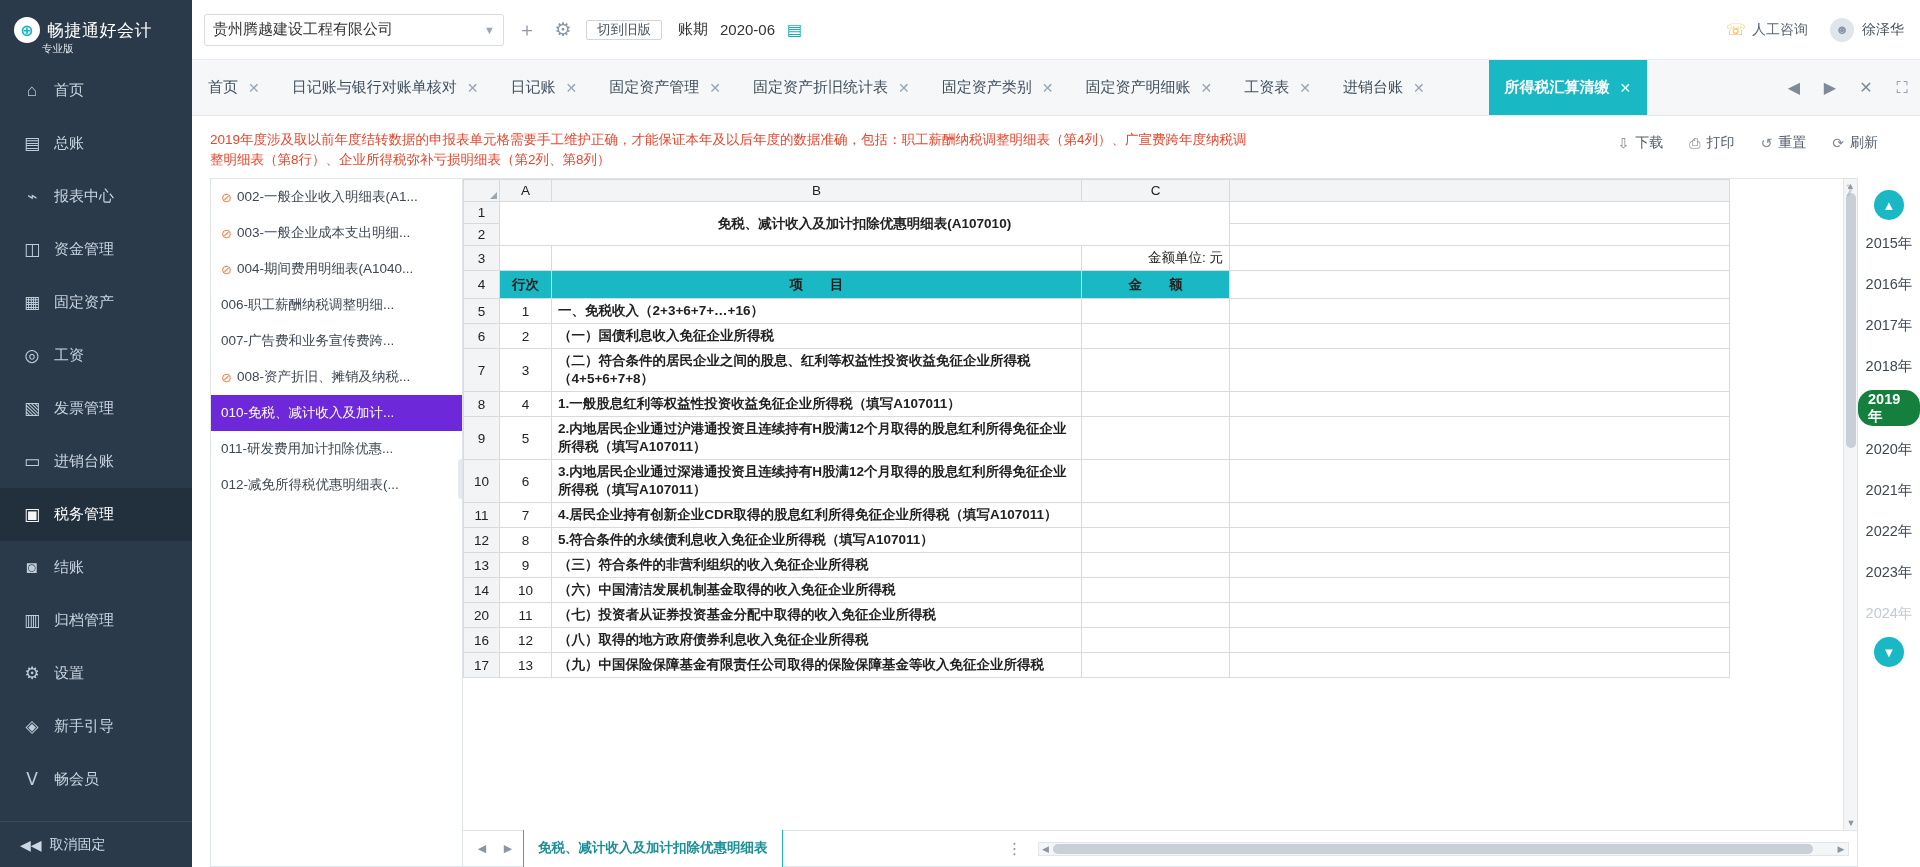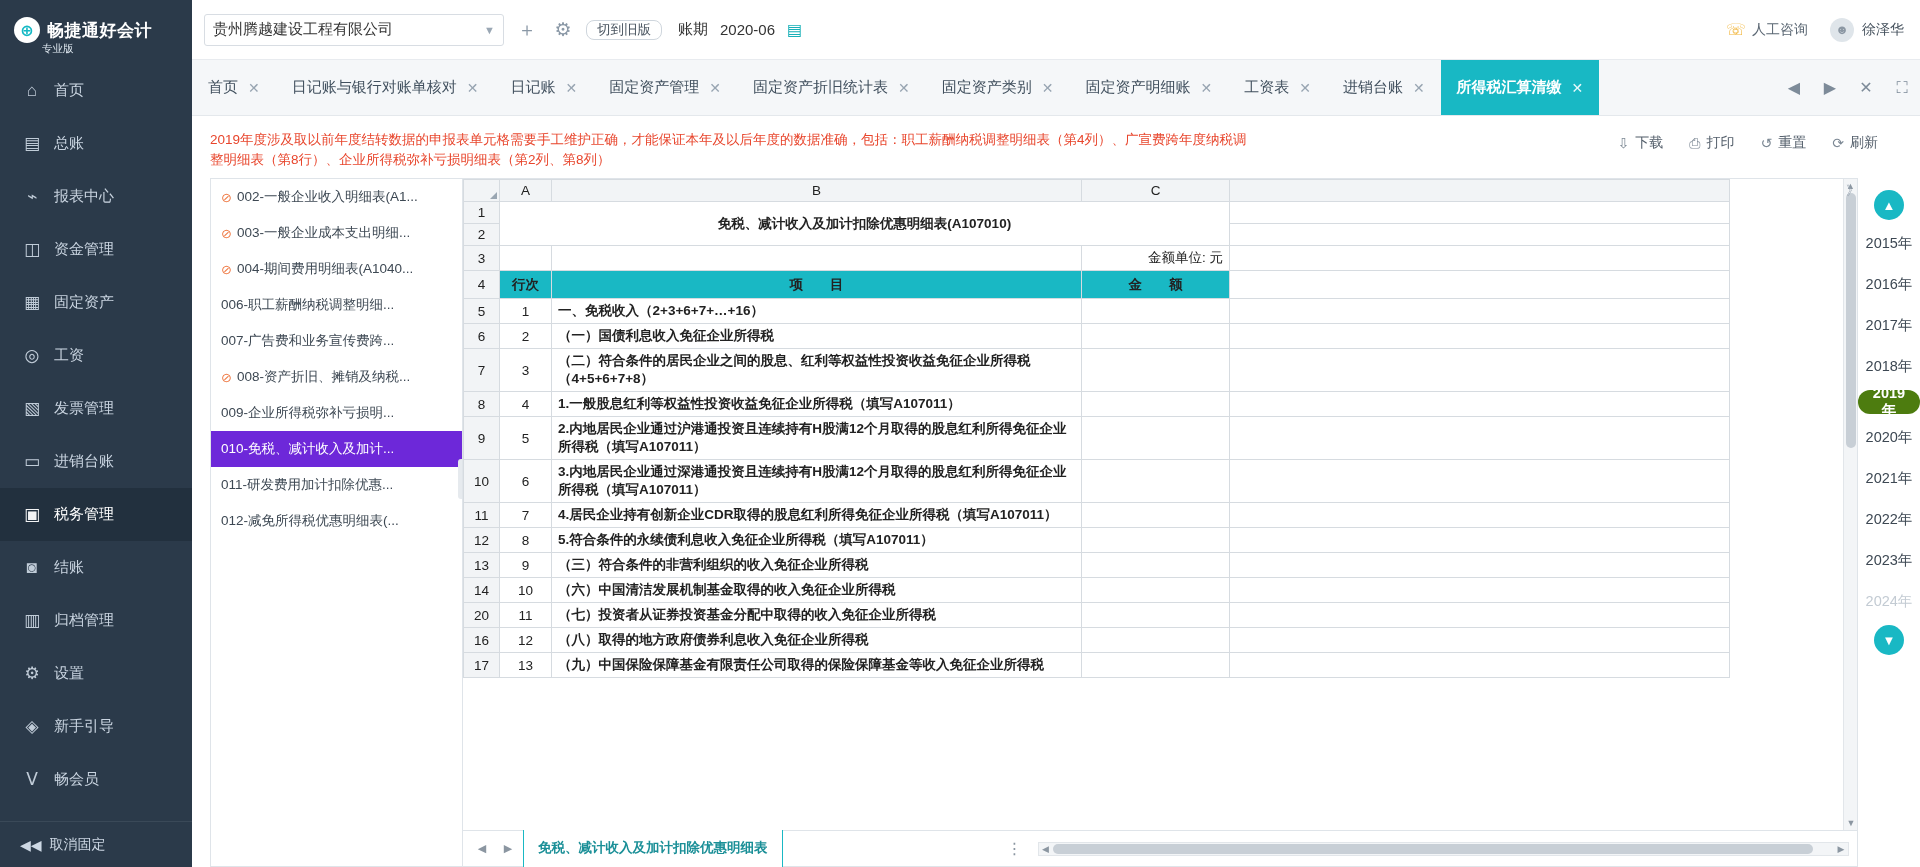--- a/index.html
+++ b/index.html
@@ -17,21 +17,21 @@
     display: flex; flex-direction: column; flex: 0 0 192px;
   }
   .logo {
     height: 60px; display: flex; align-items: center; padding-left: 14px; gap: 7px;
     background: #2b3a4a;
   }
   .logo-mark {
     width: 26px; height: 26px; border-radius: 50%; background: #fff; color: #14b8c4;
     display: flex; align-items: center; justify-content: center; font-size: 16px; font-weight: bold;
   }
-  .logo-text { color: #fff; font-size: 17px; font-weight: bold; letter-spacing: .5px; }
+  .logo-text { color: #fff; font-size: 17px; font-weight: normal; letter-spacing: .5px; }
   .nav { flex: 1; overflow: hidden; padding-top: 2px; }
   .nav-item {
     height: 53px; display: flex; align-items: center; gap: 12px; padding-left: 22px;
     font-size: 15px; color: #c9d4e0; cursor: pointer;
   }
   .nav-item.active { background: #22303e; color: #fff; }
   .nav-item .ico { width: 20px; height: 20px; display:inline-flex; align-items:center; justify-content:center; font-size: 17px; opacity:.95;}
   .nav-bottom {
     height: 46px; display: flex; align-items: center; gap: 8px; padding-left: 20px;
     font-size: 14px; color: #cdd8e4; border-top: 1px solid #3a4958;
@@ -47,21 +47,21 @@
   }
   .company-select {
     width: 300px; height: 32px; border: 1px solid #d8dde3; border-radius: 3px;
     display: flex; align-items: center; padding: 0 8px; font-size: 15px; color: #333;
     justify-content: space-between; cursor: pointer;
   }
   .company-select .caret { color: #9aa7b4; font-size: 11px; }
   .tb-icon { width: 26px; height: 26px; display: flex; align-items: center; justify-content: center;
     color: #8a98a6; font-size: 19px; cursor: pointer; }
   .old-btn {
-    border: 1px solid #cfd6dd; border-radius: 8px; padding: 0 10px; font-size: 13.5px; color: #4a5560;
+    border: 1px solid #cfd6dd; border-radius: 2px; padding: 0 10px; font-size: 13.5px; color: #4a5560;
     background: #fff; cursor: pointer;
   }
   .period { display: flex; align-items: center; gap: 12px; font-size: 15px; color: #333; margin-left: 6px;}
   .period .cal { color: #18b0b8; font-size: 16px; }
   .topbar-right { margin-left: auto; display: flex; align-items: center; gap: 22px; }
   .help { display: flex; align-items: center; gap: 6px; font-size: 14px; color: #5c6874; cursor:pointer;}
   .help .hico { color: #f2b63c; font-size: 16px; }
   .user { display: flex; align-items: center; gap: 8px; font-size: 14px; color: #44505c; cursor:pointer;}
   .avatar { width: 24px; height: 24px; border-radius: 50%; background: #dfe5ea; display:flex; align-items:center; justify-content:center; font-size: 13px; color:#8b97a3;}
 
@@ -69,21 +69,21 @@
   .tabbar {
     height: 56px; background: #f5f7f9; border-bottom: 1px solid #e4e8ec;
     display: flex; align-items: stretch;
   }
   .tabs { display: flex; align-items: stretch; overflow: hidden; flex: 1; }
   .tab {
     display: flex; align-items: center; gap: 10px; padding: 0 16px; font-size: 15px; color: #41505e;
     cursor: pointer; white-space: nowrap; background: #f5f7f9;
   }
   .tab .x { color: #97a4b1; font-size: 14px; }
-  .tab.active { background: #18b8c4; color: #fff; font-weight: bold; }
+  .tab.active { background: #18b8c4; color: #fff; font-weight: bold; margin-left: 48px; }
   .tab.active .x { color: #eafafc; }
   .tab-ctrls { display: flex; align-items: center; }
   .tab-ctrl {
     width: 36px; display: flex; align-items: center; justify-content: center;
     color: #7d8b99; font-size: 16px; cursor: pointer;
   }
 
   
   .notice {
     padding: 14px 16px 8px 18px; display: flex; align-items: flex-start;
@@ -180,21 +180,21 @@
     width: 62px; flex: 0 0 62px; background: #fff; display: flex; flex-direction: column;
     align-items: center; padding-top: 12px; gap: 6px; position: relative;
   }
   .yr-btn {
     width: 30px; height: 30px; border-radius: 50%; background: #19b8c4; color: #fff;
     display: flex; align-items: center; justify-content: center; font-size: 13px; cursor: pointer;
   }
   .yr { font-size: 14.5px; color: #3d4853; height: 35px; display: flex; align-items: center; cursor: pointer;}
   .yr.dim { color: #c3cbd3; }
   .yr.sel {
-    background: #4d7c0f; color: #fff; border-radius: 15px; padding: 0 10px; font-weight: bold; height: 24px; text-align: center;
+    background: #15803d; color: #fff; border-radius: 15px; padding: 0 10px; font-weight: bold; height: 36px;
   }
   .rail-collapse {
     position: absolute; left: -12px; top: 4px; color: #9aa6b2; font-size: 13px; cursor: pointer;
   }
 </style>
 </head>
 <body>
 
 <div class="app">
 
@@ -387,23 +387,20 @@
         </div>
         <div class="fl-item">
           <span class="lbl">006-职工薪酬纳税调整明细...</span>
         </div>
         <div class="fl-item">
           <span class="lbl">007-广告费和业务宣传费跨...</span>
         </div>
         <div class="fl-item">
           <span class="warn">⊘</span>
           <span class="lbl">008-资产折旧、摊销及纳税...</span>
-        </div>
-        <div class="fl-item">
-          <span class="lbl">009-企业所得税弥补亏损明...</span>
         </div>
         <div class="fl-item active">
           <span class="lbl">010-免税、减计收入及加计...</span>
         </div>
         <div class="fl-item">
           <span class="lbl">011-研发费用加计扣除优惠...</span>
         </div>
         <div class="fl-item">
           <span class="lbl">012-减免所得税优惠明细表(...</span>
         </div>

